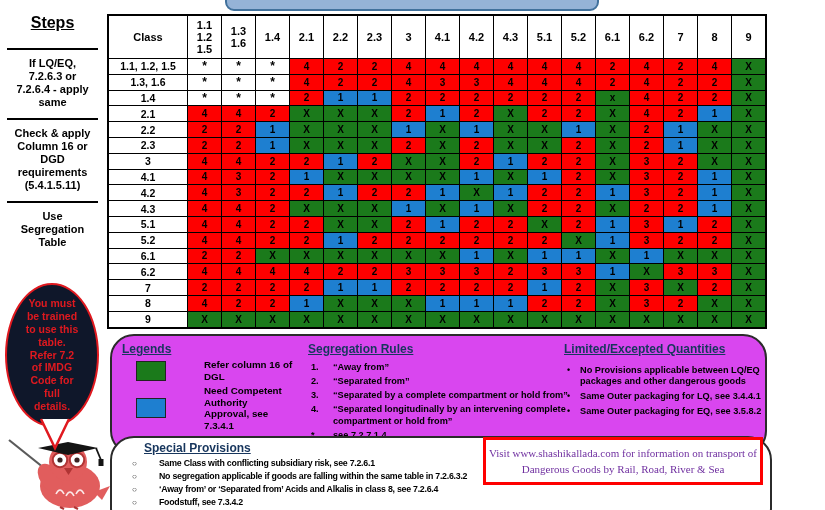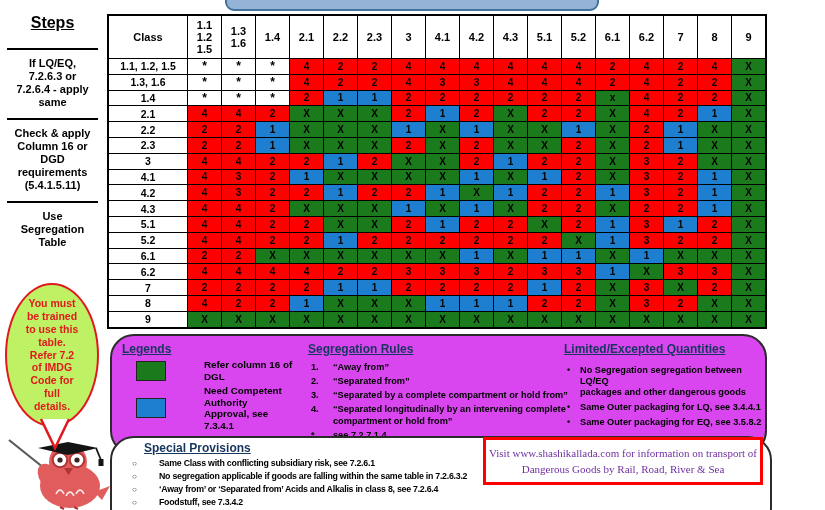--- a/index.html
+++ b/index.html
@@ -8,21 +8,21 @@
 
   .title-bar{position:absolute;left:225px;top:-12px;width:370px;height:19px;
     background:var(--bar-fill);border:2px solid var(--bar-border);border-radius:9px;}
 
   
   .sidebar{position:absolute;left:0;top:14px;width:105px;text-align:center;}
   .steps-title{font-size:16px;font-weight:bold;text-decoration:underline;margin-bottom:16px;}
   .divider{border-top:2px solid #000;margin:0 7px 7px 7px;}
   .step{font-weight:bold;font-size:11px;line-height:1.18;white-space:pre-line;margin-bottom:9px;}
 
-  .bubble{position:absolute;left:5px;top:283px;width:90px;height:140px;background:#bef264;
+  .bubble{position:absolute;left:5px;top:283px;width:90px;height:140px;background:#0f172a;
     border:2.5px solid var(--warning-red);border-radius:50%;display:flex;align-items:center;
     justify-content:center;text-align:center;color:var(--warning-red);font-weight:bold;
     font-size:10.5px;line-height:1.22;white-space:pre-line;z-index:3;}
   .bubble-tail{position:absolute;left:36px;top:418px;z-index:4;}
   .owl{position:absolute;left:6px;top:434px;z-index:2;}
 
   
   .seg-grid{position:absolute;left:107px;top:14px;display:grid;
     grid-template-columns:78px repeat(17,33px);grid-template-rows:42px repeat(17,14.8px);
     gap:1px;background:#000;border:2px solid #000;z-index:1;}
@@ -504,21 +504,21 @@
             <div class="rule-num">*</div>
             <div class="rule-text">see 7.2.7.1.4</div>
           </div>
         </div>
     </div>
     <div class="lim-col">
       <div class="box-heading">Limited/Excepted Quantities</div>
       <div class="lim-list" id="lim-list">
           <div class="lim-row">
             <div class="lim-bullet">•</div>
-            <div class="lim-text">No Segregation segregation between LQ/EQ
+            <div class="lim-text">No Provisions applicable between LQ/EQ
 packages and other dangerous goods</div>
           </div>
           <div class="lim-row">
             <div class="lim-bullet">•</div>
             <div class="lim-text">Same Outer packaging for LQ, see 3.4.4.1</div>
           </div>
           <div class="lim-row">
             <div class="lim-bullet">•</div>
             <div class="lim-text">Same Outer packaging for EQ, see 3.5.8.2</div>
           </div>

